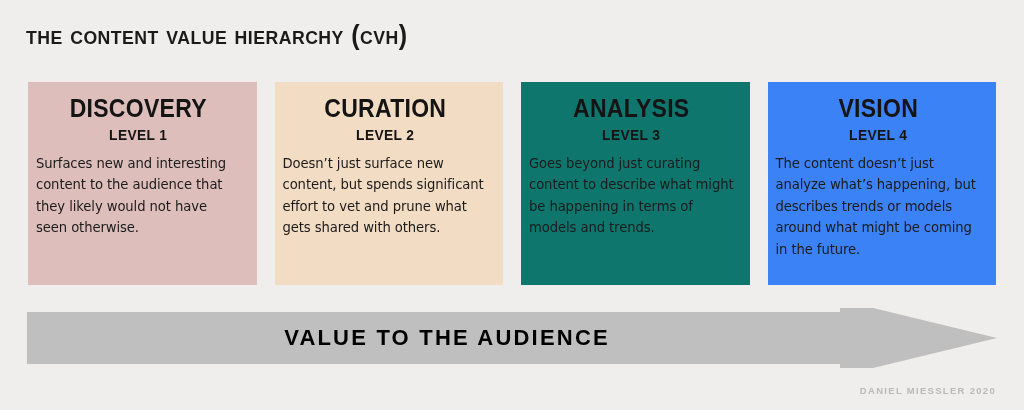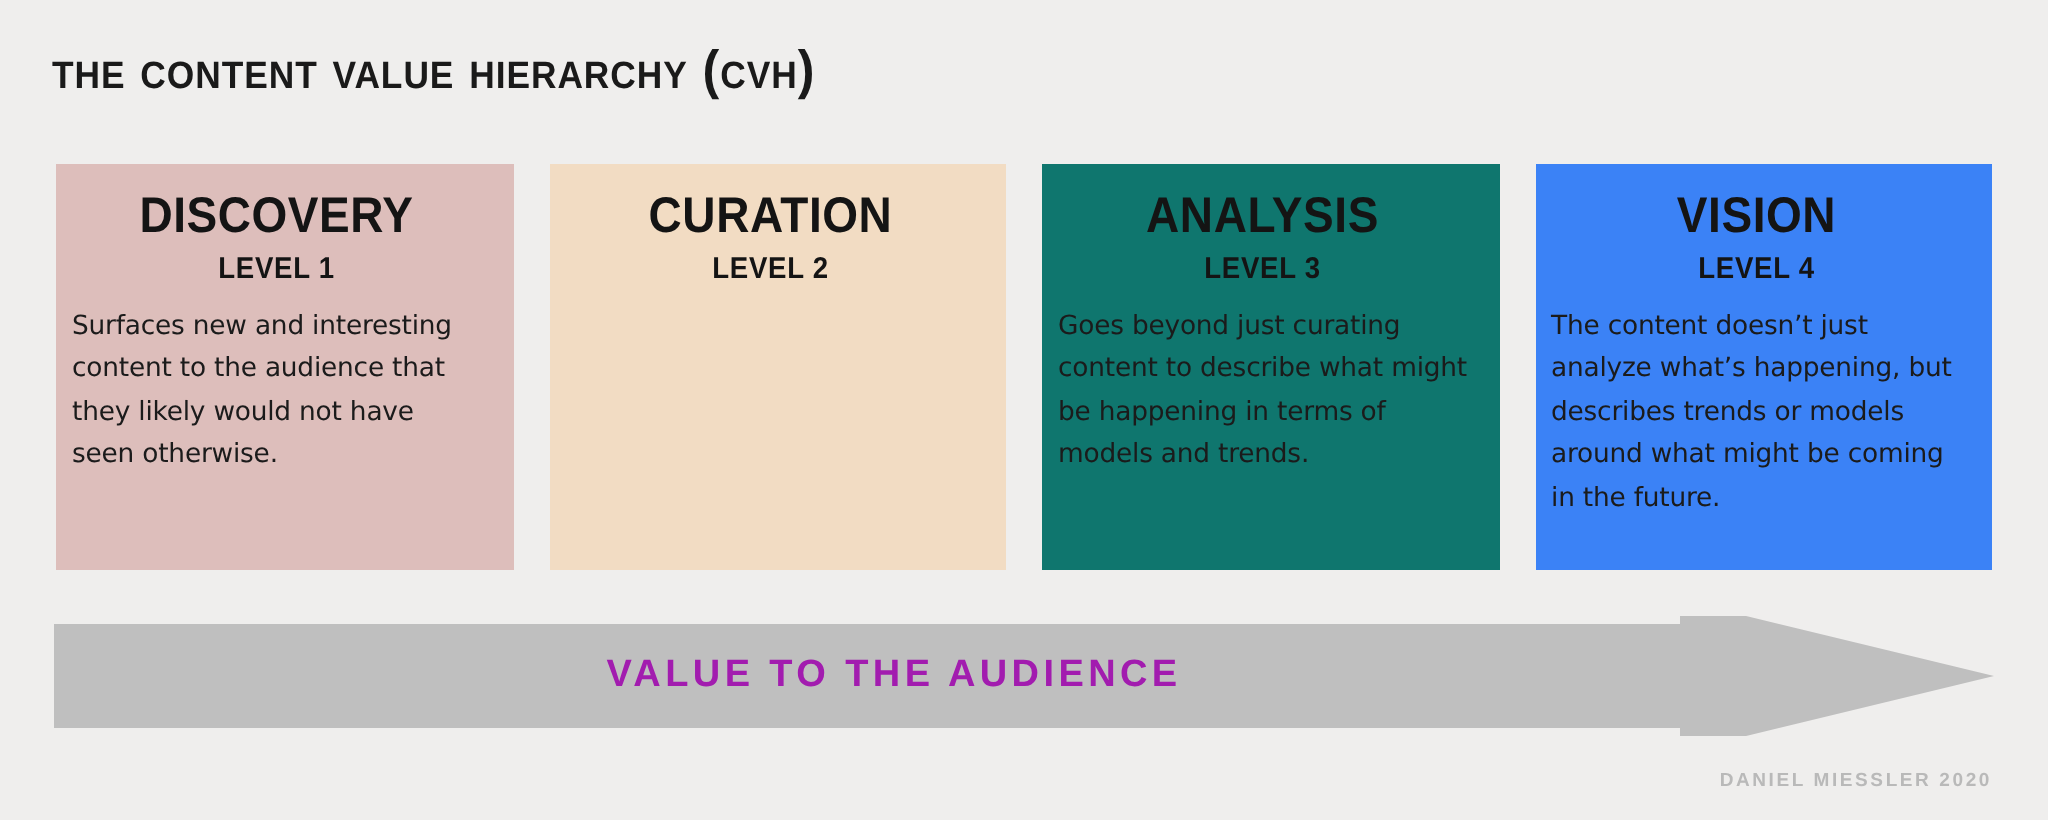--- a/index.html
+++ b/index.html
@@ -104,23 +104,23 @@
     top: 0;
     width: 970px;
     height: 60px;
     display: flex;
     align-items: center;
     justify-content: center;
     padding-right: 130px;
     box-sizing: border-box;
     font-family: "Liberation Sans Narrow", "Liberation Sans", sans-serif;
     font-weight: 700;
-    font-size: 19px;
+    font-size: 22px;
     letter-spacing: 2.2px;
-    color: #a21caf;
+    color: #000000;
   }
 
   .credit {
     position: absolute;
     right: 28px;
     top: 385px;
     font-family: "Liberation Sans", sans-serif;
     font-size: 9.5px;
     font-weight: 700;
     letter-spacing: 1.3px;
@@ -138,20 +138,21 @@
 
     <div class="card" style="background: rgb(221, 190, 187);">
       <div class="card-title">DISCOVERY</div>
       <div class="card-level">LEVEL 1</div>
       <div class="card-body">Surfaces new and interesting content to the audience that they likely would not have seen otherwise.</div>
     </div>
 
     <div class="card" style="background: rgb(242, 220, 195);">
       <div class="card-title">CURATION</div>
       <div class="card-level">LEVEL 2</div>
+      <div class="card-body">Doesn’t just surface new content, but spends significant effort to vet and prune what gets shared with others.</div>
     </div>
 
     <div class="card" style="background: #0f766e;">
       <div class="card-title">ANALYSIS</div>
       <div class="card-level">LEVEL 3</div>
       <div class="card-body">Goes beyond just curating content to describe what might be happening in terms of models and trends.</div>
     </div>
 
     <div class="card" style="background: #3b82f6;">
       <div class="card-title">VISION</div>

